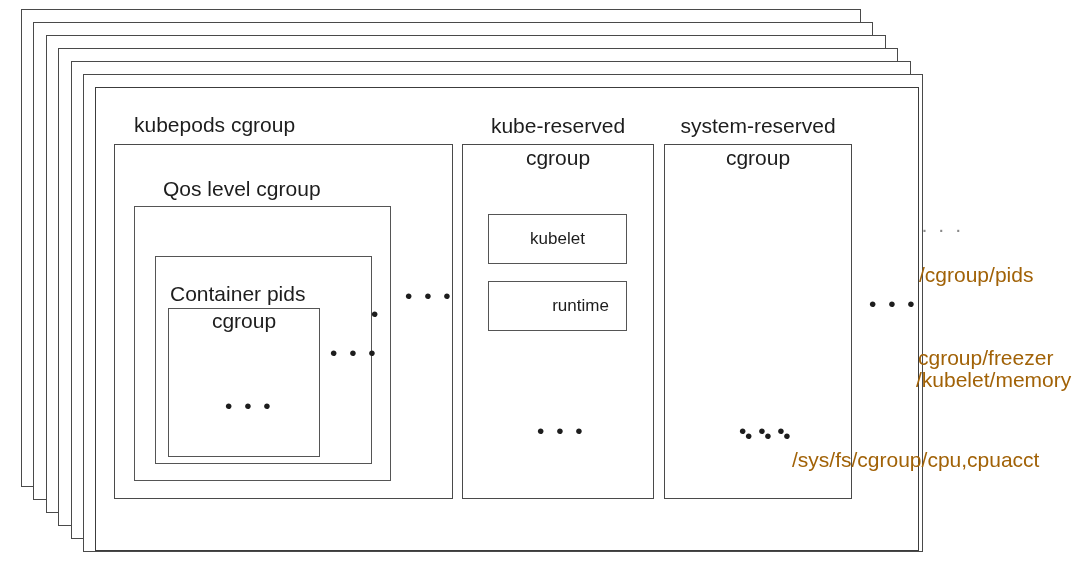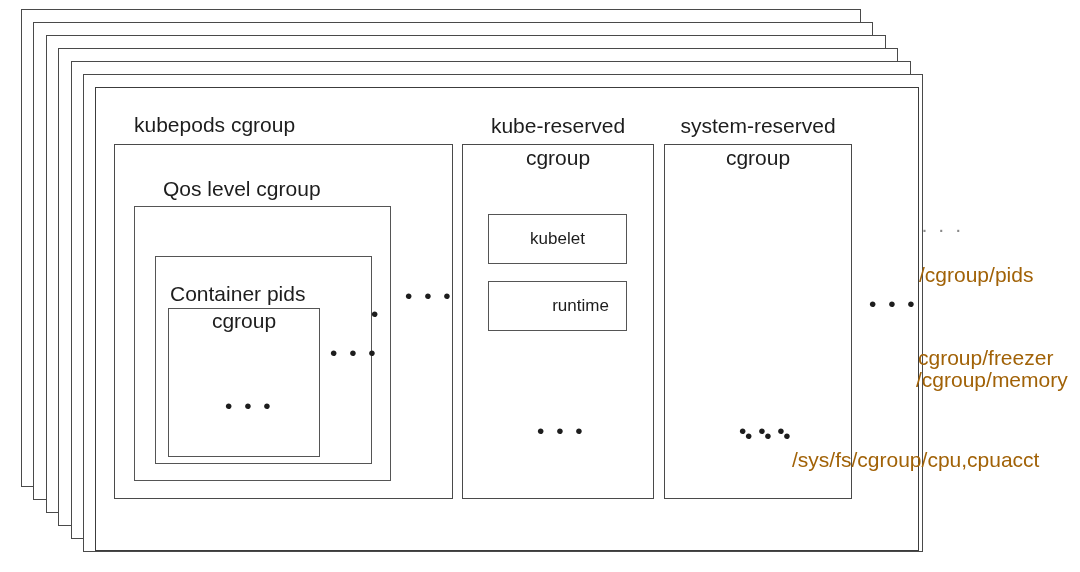--- a/index.html
+++ b/index.html
@@ -154,19 +154,19 @@
   <div class="dots" style="left:739px; top:420px;">• • •</div>
 
   <div class="dots" style="left:869px; top:293px;">• • •</div>
 
   <div class="path path-dots" style="left:921px; top:216px;">· · ·</div>
 
   <div class="path" style="left:919px; top:262px;">/cgroup/pids</div>
 
   <div class="path" style="left:918px; top:309px;margin-top:36px;">cgroup/freezer</div>
 
-  <div class="path" style="left:916px; top:367px;">/cgroup/memory</div>
+  <div class="path" style="left:916px; top:367px;">/kubelet/memory</div>
 
   <div class="dots" style="left:745px; top:425px;">• • •</div>
 
   <div class="path" style="left:792px; top:418px;margin-top:29px;">/sys/fs/cgroup/cpu,cpuacct</div>
 
 </div>
 
 </body></html>

